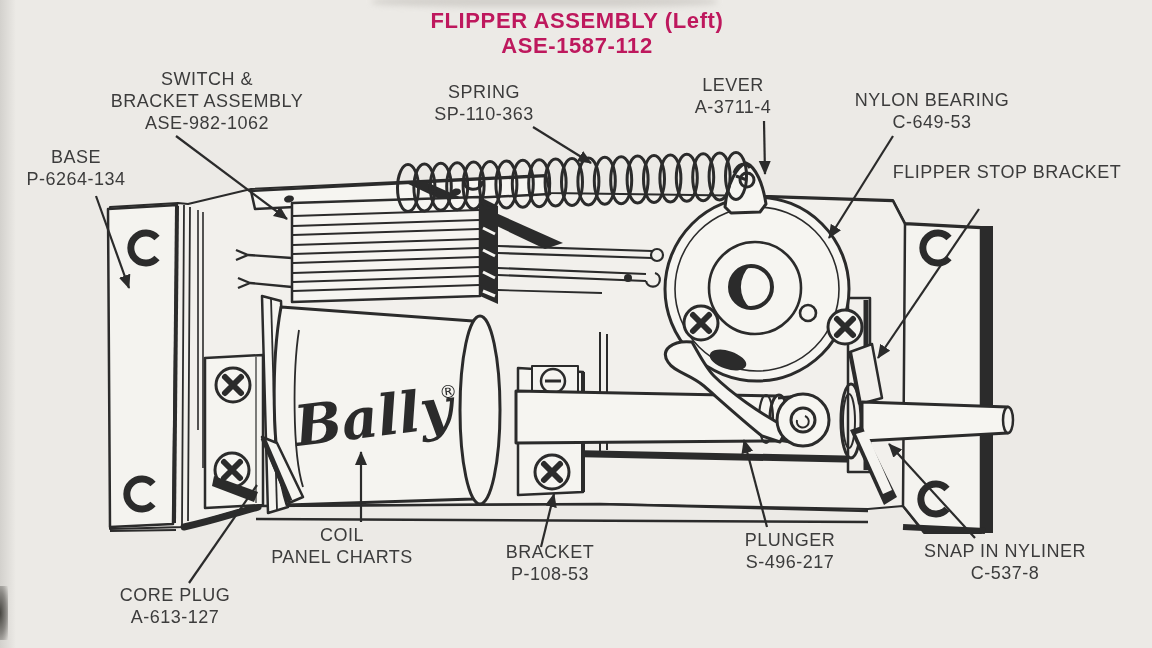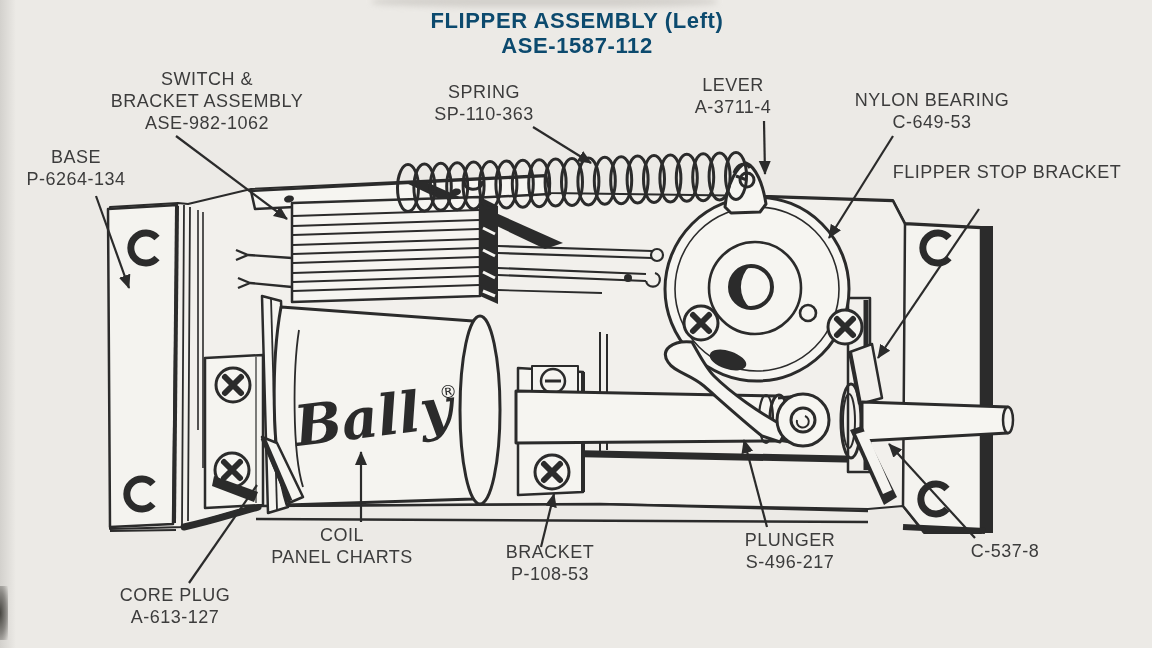--- a/index.html
+++ b/index.html
@@ -4,21 +4,21 @@
 <style>
   :root{ --ink:#2b2b2b; --paper:#eceae6; --part:#f5f4f0; }
   html,body{margin:0;padding:0;}
   body{background:#888;}
   #page{position:relative;width:1152px;height:648px;background:var(--paper);overflow:hidden;
         font-family:"Liberation Sans",sans-serif;}
   svg{position:absolute;left:0;top:0;}
   svg *{stroke-linejoin:round;}
   .lbl{position:absolute;transform:translateX(-50%);text-align:center;white-space:nowrap;
        font:400 18px/22px "Liberation Sans",sans-serif;color:#3c3c3c;letter-spacing:.5px;}
-  .title{font-weight:700;font-size:22px;line-height:25px;color:#0c4a6e;letter-spacing:.6px;}
+  .title{font-weight:700;font-size:22px;line-height:25px;color:#be185d;letter-spacing:.6px;}
   .left-edge{position:absolute;left:0;top:0;width:16px;height:648px;
        background:linear-gradient(90deg,#d3d1cd,rgba(215,213,209,0));}
   .corner-mark{position:absolute;left:0;top:586px;width:8px;height:54px;
        background:radial-gradient(ellipse at 0 50%,#45443f 0%,#8a8884 55%,rgba(200,198,194,0) 100%);}
   .top-smudge{position:absolute;left:372px;top:-4px;width:345px;height:11px;background:#c4c1bc;
        filter:blur(3px);opacity:.65;border-radius:40%;}
 </style>
 </head>
 <body>
 
@@ -268,16 +268,17 @@
     <div>CORE PLUG</div>
     <div>A-613-127</div>
   </div>
 
   <div class="lbl" style="left:790px;top:529px">
     <div>PLUNGER</div>
     <div>S-496-217</div>
   </div>
 
   <div class="lbl" style="left:1005px;top:540px">
+    <div>SNAP IN NYLINER</div>
     <div>C-537-8</div>
   </div>
 
 </div>
 
 </body></html>

